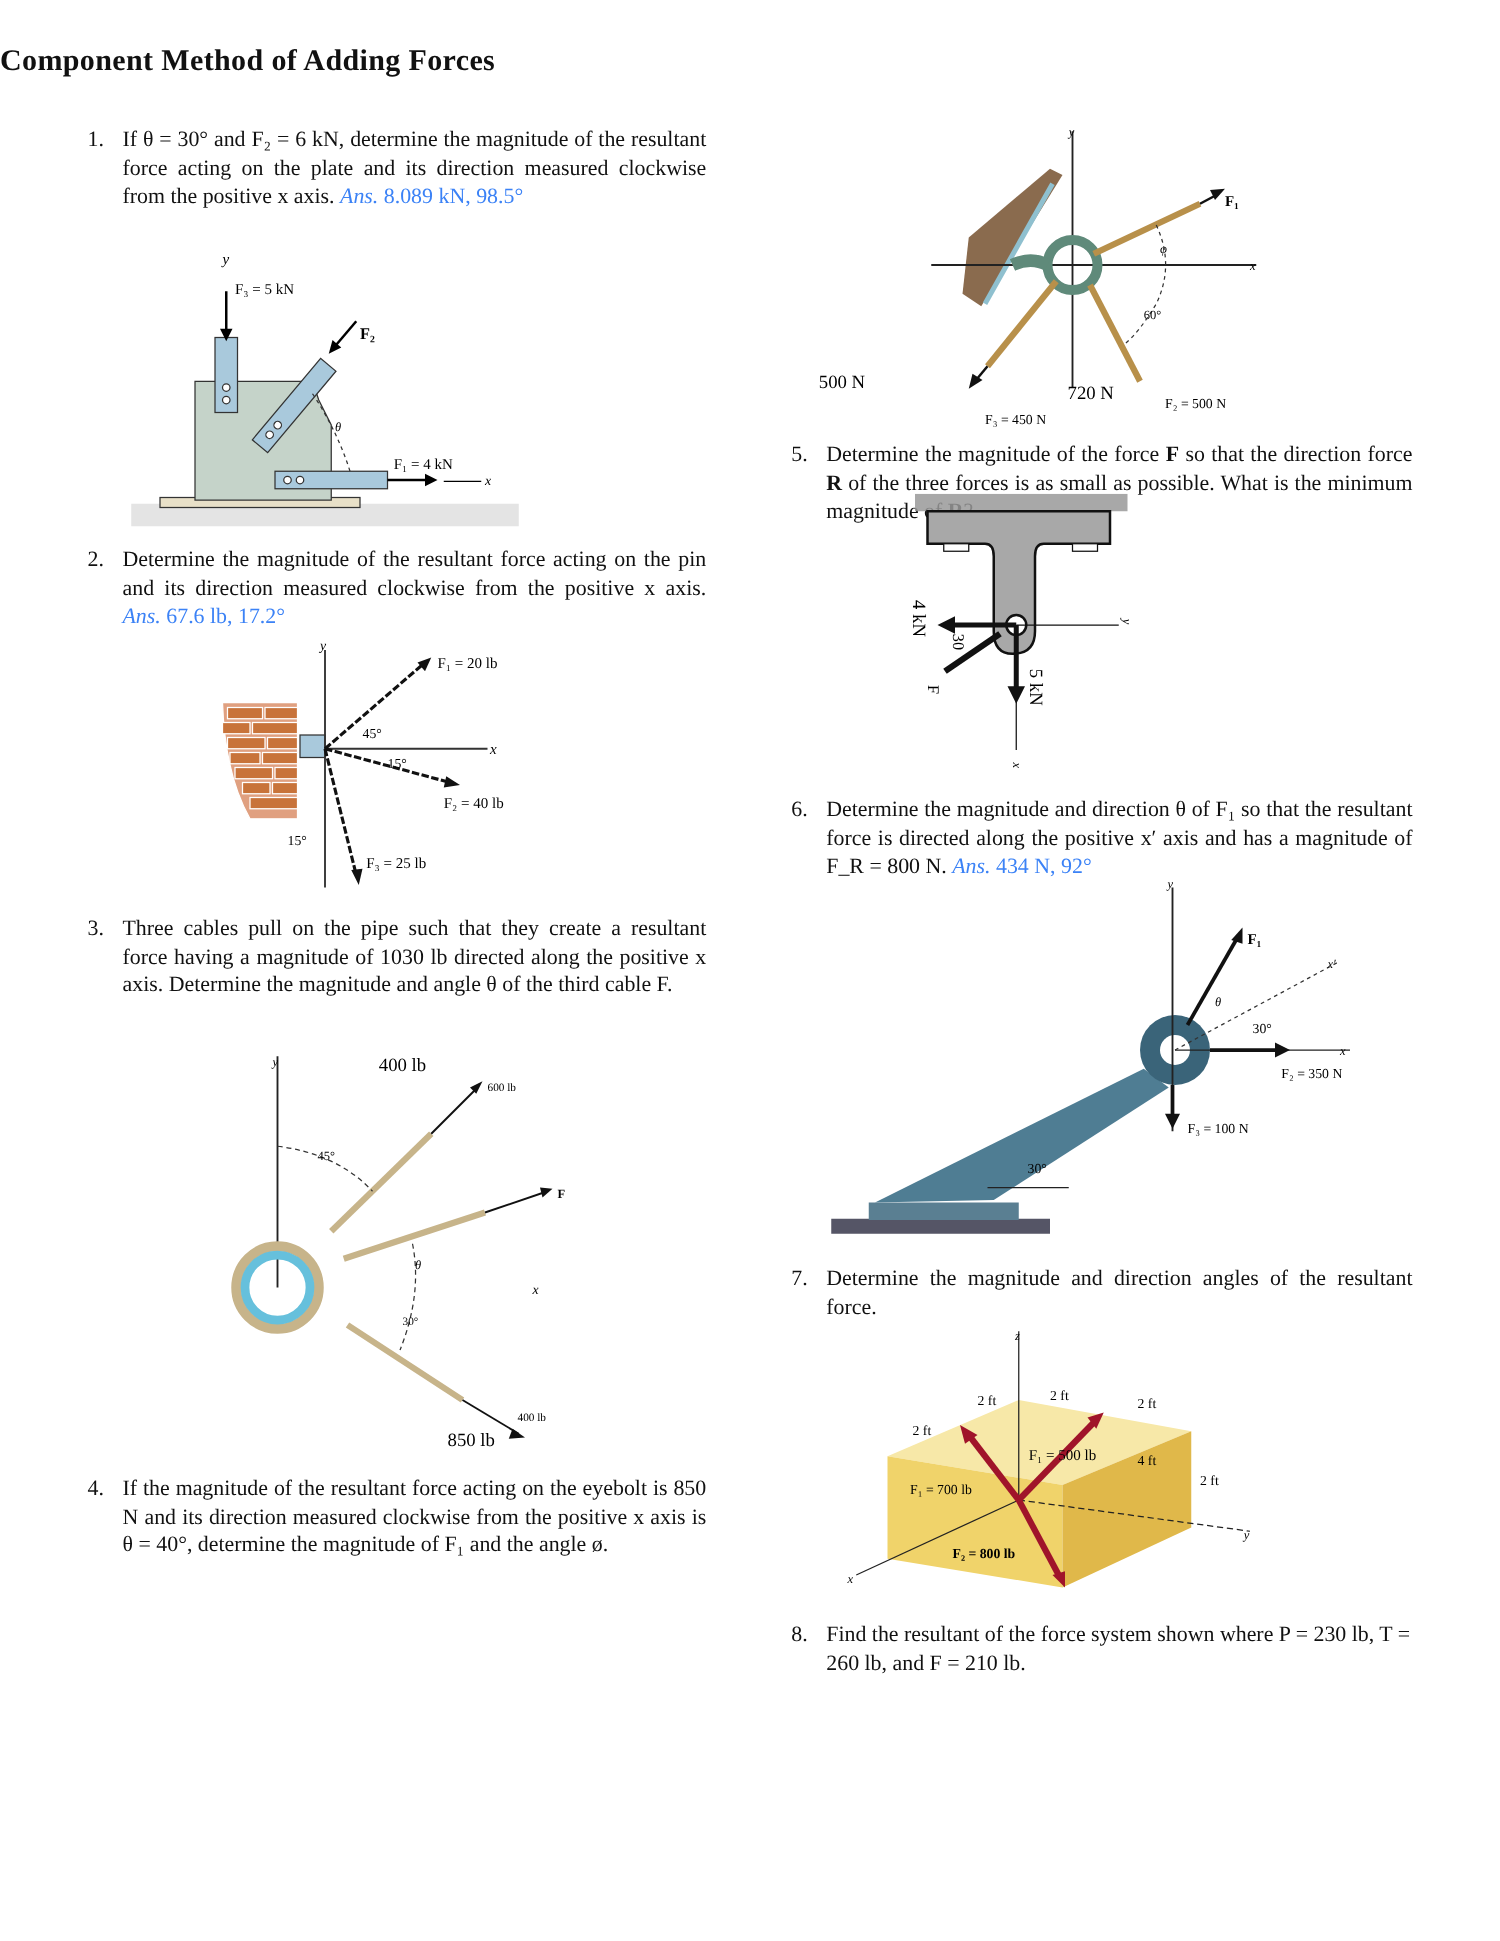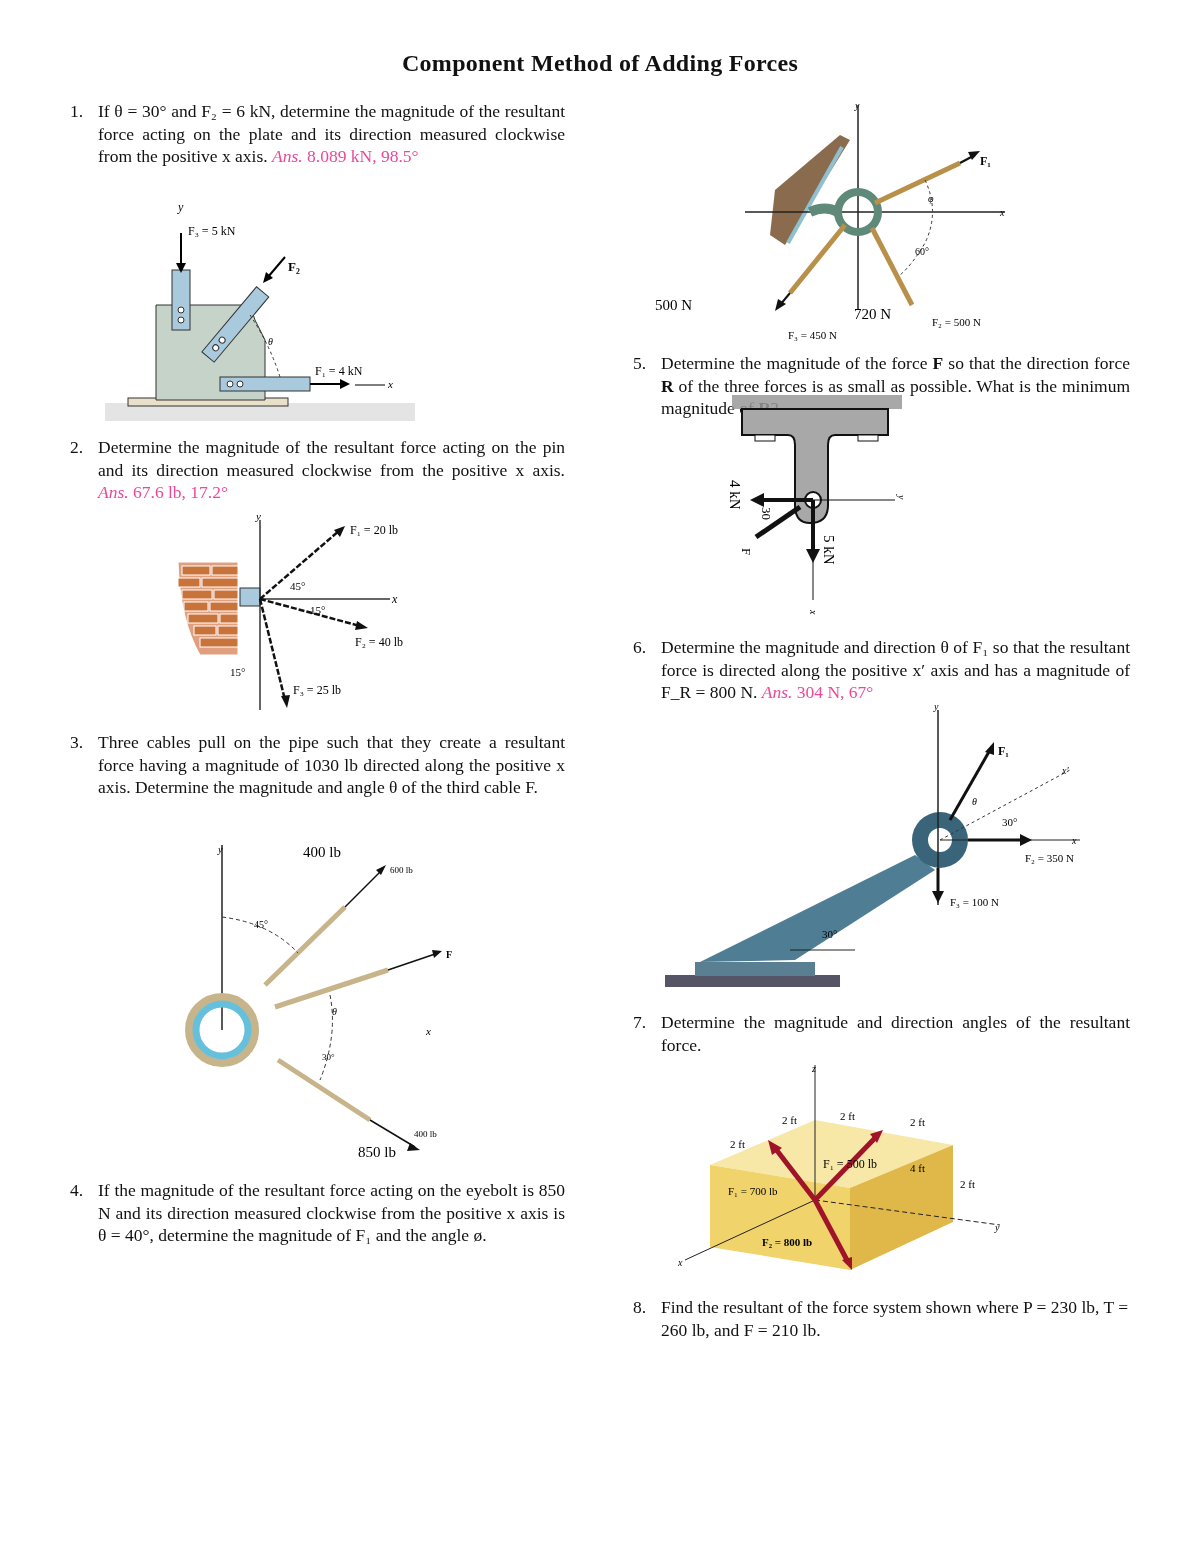--- a/index.html
+++ b/index.html
@@ -1,22 +1,22 @@
 <!DOCTYPE html>
 <html><head>
 <meta charset="utf-8">
 <style>
   html, body { margin:0; padding:0; background:#fff; }
   body { width:1200px; height:1553px; position:relative; overflow:hidden;
          font-family:"Liberation Serif","DejaVu Serif",serif; color:#111; }
-  .title { position:absolute; left:0; width:1200px; top:50px; text-align:center;
+  .title { position:absolute; left:0; width:1200px; top:36px; text-align:left;
            font-weight:bold; font-size:24px; letter-spacing:0.3px; }
   .q { position:absolute; font-size:17.5px; line-height:22.5px; text-align:justify; }
   .q .num { position:absolute; left:-28px; top:0; }
-  .ans { color:#ec4899; }
+  .ans { color:#3b82f6; }
   .ans i { font-style:italic; }
   .fig { position:absolute; }
   svg text { font-family:"Liberation Serif","DejaVu Serif",serif; }
 </style>
 </head>
 <body>
 
 <div class="title">Component Method of Adding Forces</div>
 
 <div class="q" style="left:98px;top:100px;width:467px;">
@@ -183,21 +183,21 @@
   <text transform="translate(62,112) rotate(90)" font-size="13" font-family="Liberation Sans, sans-serif">30</text>
   <text transform="translate(42,153) rotate(90)" font-size="13" font-family="Liberation Sans, sans-serif">F</text>
   <text transform="translate(124,140) rotate(90)" font-size="15" font-family="Liberation Sans, sans-serif">5 kN</text>
   <text transform="translate(198,100) rotate(90)" font-size="10" font-style="italic">y</text>
   <text transform="translate(110,215) rotate(90)" font-size="10" font-style="italic">x</text>
 </svg>
 
 <div class="q" style="left:661px;top:636px;width:469px;">
   <span class="num">6.</span>
   <span>Determine the magnitude and direction θ of F₁ so that the resultant force is directed along the positive x′ axis and has a magnitude of F_R = 800 N.</span>
-  <span class="ans"><i>Ans.</i> <span>304 N, 67°</span></span>
+  <span class="ans"><i>Ans.</i> <span>434 N, 92°</span></span>
 </div>
 
 <svg class="fig" style="left:660px;top:700px" width="440" height="290">
   <rect x="5" y="275" width="175" height="12" fill="#556"></rect>
   <rect x="35" y="262" width="120" height="14" fill="#5a7f92"></rect>
   <polygon points="40,262 255,155 275,170 135,260" fill="#4f7d93"></polygon>
   <circle cx="280" cy="140" r="28" fill="#3a6479"></circle>
   <circle cx="280" cy="140" r="12" fill="#fff"></circle>
   <line x1="278" y1="10" x2="278" y2="205" stroke="#222" stroke-width="1.5"></line>
   <line x1="280" y1="140" x2="420" y2="140" stroke="#222"></line>

